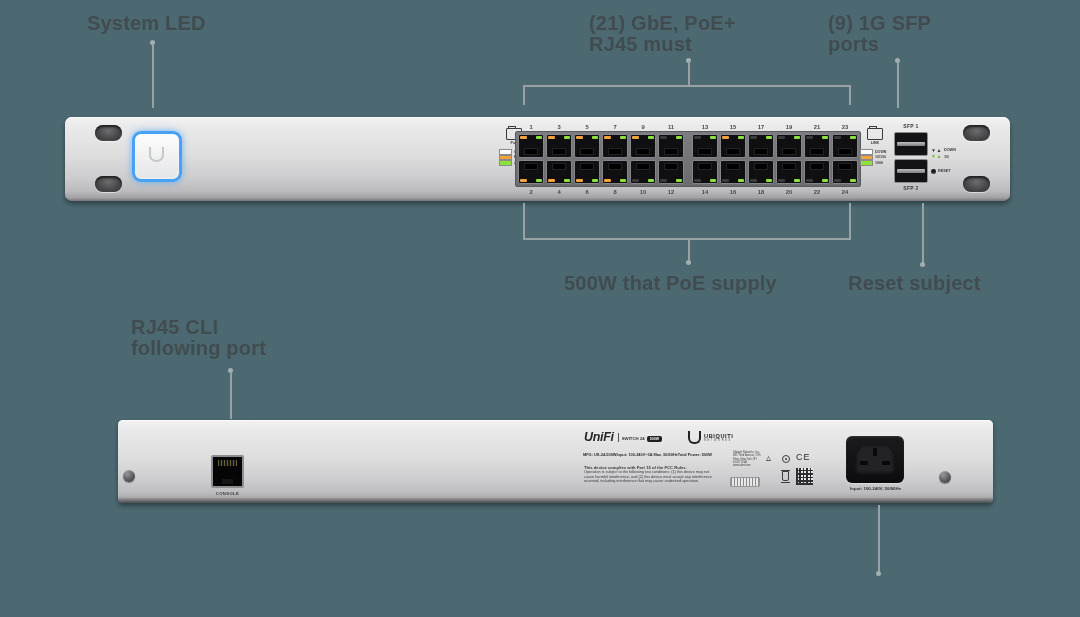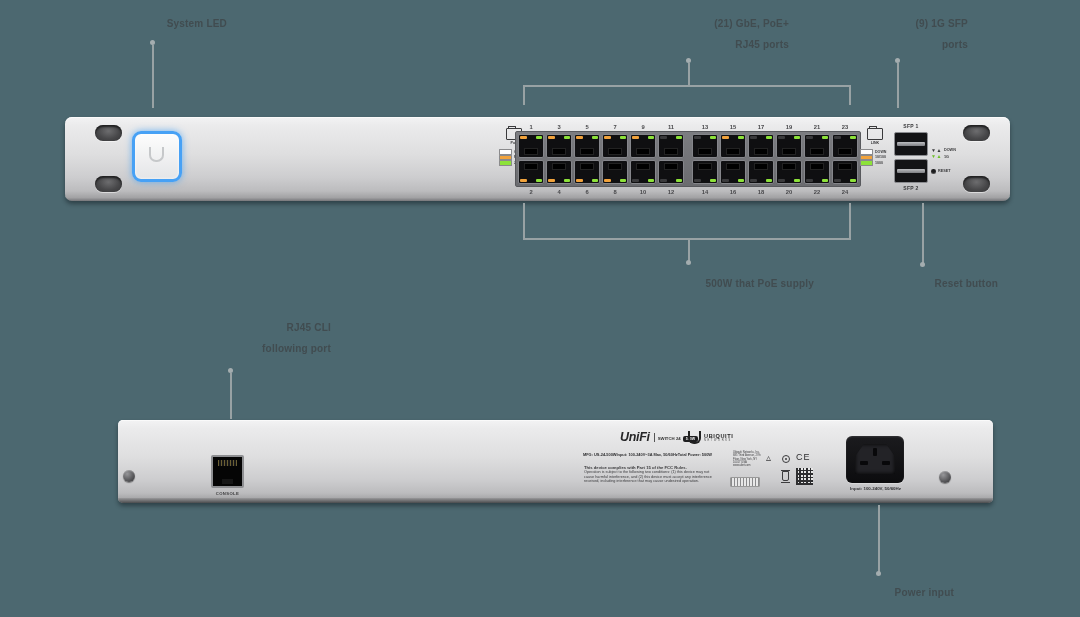--- a/index.html
+++ b/index.html
@@ -1,20 +1,20 @@
 <!DOCTYPE html>
 <html><head>
 <meta charset="utf-8">
 <style>
   html,body{margin:0;padding:0;}
   body{font-family:"Liberation Sans",sans-serif;}
   .canvas{position:relative;width:1080px;height:617px;background:#4c6870;overflow:hidden;}
 
   
-  .ann{position:absolute;color:#414c50;font-size:10px;font-weight:600;letter-spacing:.2px;text-align:right;line-height:21px;}
+  .ann{position:absolute;color:#414c50;font-size:20px;font-weight:600;letter-spacing:.2px;text-align:left;line-height:21px;}
   .vline{position:absolute;width:2px;background:#98a2a4;}
   .hline{position:absolute;height:2px;background:#98a2a4;}
   .dot{position:absolute;width:5px;height:5px;border-radius:50%;background:#a4adaf;}
 
   
   .device{position:absolute;border-radius:7px;
     background:linear-gradient(180deg,#f3f3f4 0%,#ebebec 10%,#dededf 45%,#cdcdcf 72%,#bcbcbe 88%,#a2a2a4 96%,#77777a 100%);
     box-shadow:0 3px 4px rgba(10,20,24,.45), inset 0 1px 0 #fafafa;}
   .front{left:65px;top:117px;width:945px;height:84px;}
   .back{left:118px;top:420px;width:875px;height:83px;border-radius:5px;}
@@ -71,21 +71,21 @@
   
   .back-edge{position:absolute;left:0;right:0;bottom:0;height:5px;border-radius:0 0 5px 5px;background:linear-gradient(180deg,#98989a,#4b4c4e);}
   .console{position:absolute;left:93px;top:35px;width:33px;height:33px;background:#050505;border:2px solid #8e8f92;border-radius:2px;box-sizing:border-box;}
   .console::before{content:"";position:absolute;left:5px;top:3px;width:19px;height:6px;background:repeating-linear-gradient(90deg,#6b5f33 0 1px,#161616 1px 3px);}
   .console::after{content:"";position:absolute;left:9px;bottom:2px;width:11px;height:5px;background:#161616;}
   .console-lbl{position:absolute;left:84px;top:71px;width:51px;text-align:center;font-size:4.2px;color:#3c3c3e;font-weight:700;letter-spacing:.4px;}
 
   
   .label-block{position:absolute;left:460px;top:7px;width:268px;height:72px;font-family:"Liberation Sans",sans-serif;}
   .unifi-row{position:absolute;left:6px;top:4px;display:flex;align-items:flex-end;}
-  .unifi-brand{font-size:12.5px;font-weight:700;font-style:italic;color:#262628;line-height:12px;letter-spacing:-.3px;margin-left:36px;}
+  .unifi-brand{font-size:12.5px;font-weight:700;font-style:italic;color:#262628;line-height:12px;letter-spacing:-.3px;}
   .unifi-sep{width:1px;height:9px;background:#555;margin:0 3px 1px 4px;}
   .unifi-model{font-size:4.3px;font-weight:700;color:#333;margin:0 2px 2px 0;}
   .unifi-badge{font-size:3.6px;font-weight:700;color:#f2f2f2;background:#1f1f21;border-radius:2px;padding:1px 3px;margin-bottom:1px;}
   .ubq{position:absolute;left:110px;top:4px;display:flex;align-items:center;}
   .ubq-u{width:9px;height:11px;border:2.2px solid #222;border-top:none;border-radius:0 0 6px 6px;margin-right:3px;}
   .ubq-name{font-size:5.6px;font-weight:700;color:#222;letter-spacing:.6px;line-height:6px;}
   .ubq-sub{font-size:2.6px;color:#444;letter-spacing:1.6px;line-height:3px;}
   .spec-row{position:absolute;left:5px;top:25px;width:125px;display:flex;justify-content:space-between;}
   .spec{font-size:3.9px;color:#2c2c2e;font-weight:600;white-space:nowrap;}
   .addr{position:absolute;left:155px;top:24px;width:30px;font-size:2.7px;line-height:3.3px;color:#3a3a3c;}
@@ -117,21 +117,21 @@
 <body>
 
 <div class="canvas">
 
   <div class="ann" style="left:87px;top:13px;width:140px;">System LED</div>
   <div class="dot" style="left:150px;top:40px;"></div>
   <div class="vline" style="left:151.5px;top:45px;height:63px;"></div>
 
   <div class="ann" style="left:589px;top:13px;width:200px;">
     <div>(21) GbE, PoE+</div>
-    <div>RJ45 ports</div>
+    <div>RJ45 must</div>
   </div>
   <div class="dot" style="left:686px;top:58px;"></div>
   <div class="vline" style="left:687.5px;top:63px;height:23px;"></div>
   <div class="hline" style="left:523px;top:85px;width:328px;"></div>
   <div class="vline" style="left:523px;top:85px;height:20px;"></div>
   <div class="vline" style="left:849px;top:85px;height:20px;"></div>
 
   <div class="ann" style="left:828px;top:13px;width:140px;">
     <div>(9) 1G SFP</div>
     <div>ports</div>
@@ -348,21 +348,21 @@
 
   <div class="vline" style="left:523px;top:203px;height:37px;"></div>
   <div class="vline" style="left:849px;top:203px;height:37px;"></div>
   <div class="hline" style="left:523px;top:238px;width:328px;"></div>
   <div class="vline" style="left:687.5px;top:240px;height:21px;"></div>
   <div class="dot" style="left:686px;top:260px;"></div>
   <div class="ann" style="left:564px;top:273px;width:250px;">500W that PoE supply</div>
 
   <div class="vline" style="left:921.5px;top:203px;height:60px;"></div>
   <div class="dot" style="left:920px;top:262px;"></div>
-  <div class="ann" style="left:848px;top:273px;width:150px;">Reset button</div>
+  <div class="ann" style="left:848px;top:273px;width:150px;">Reset subject</div>
 
   <div class="ann" style="left:131px;top:317px;width:200px;">
     <div>RJ45 CLI</div>
     <div>following port</div>
   </div>
   <div class="dot" style="left:228px;top:368px;"></div>
   <div class="vline" style="left:229.5px;top:373px;height:46px;"></div>
 
   <div class="device back">
     <div class="screw" style="left:5px;top:50px;"></div>
@@ -410,15 +410,14 @@
       </div>
     </div>
     <div class="pwr-text">Input: 100-240V, 50/60Hz</div>
 
     <div class="screw" style="left:821px;top:51px;"></div>
     <div class="back-edge"></div>
   </div>
 
   <div class="vline" style="left:877.5px;top:505px;height:68px;"></div>
   <div class="dot" style="left:876px;top:571px;"></div>
-  <div class="ann" style="left:804px;top:582px;width:150px;">Power input</div>
 
 </div>
 
 </body></html>

